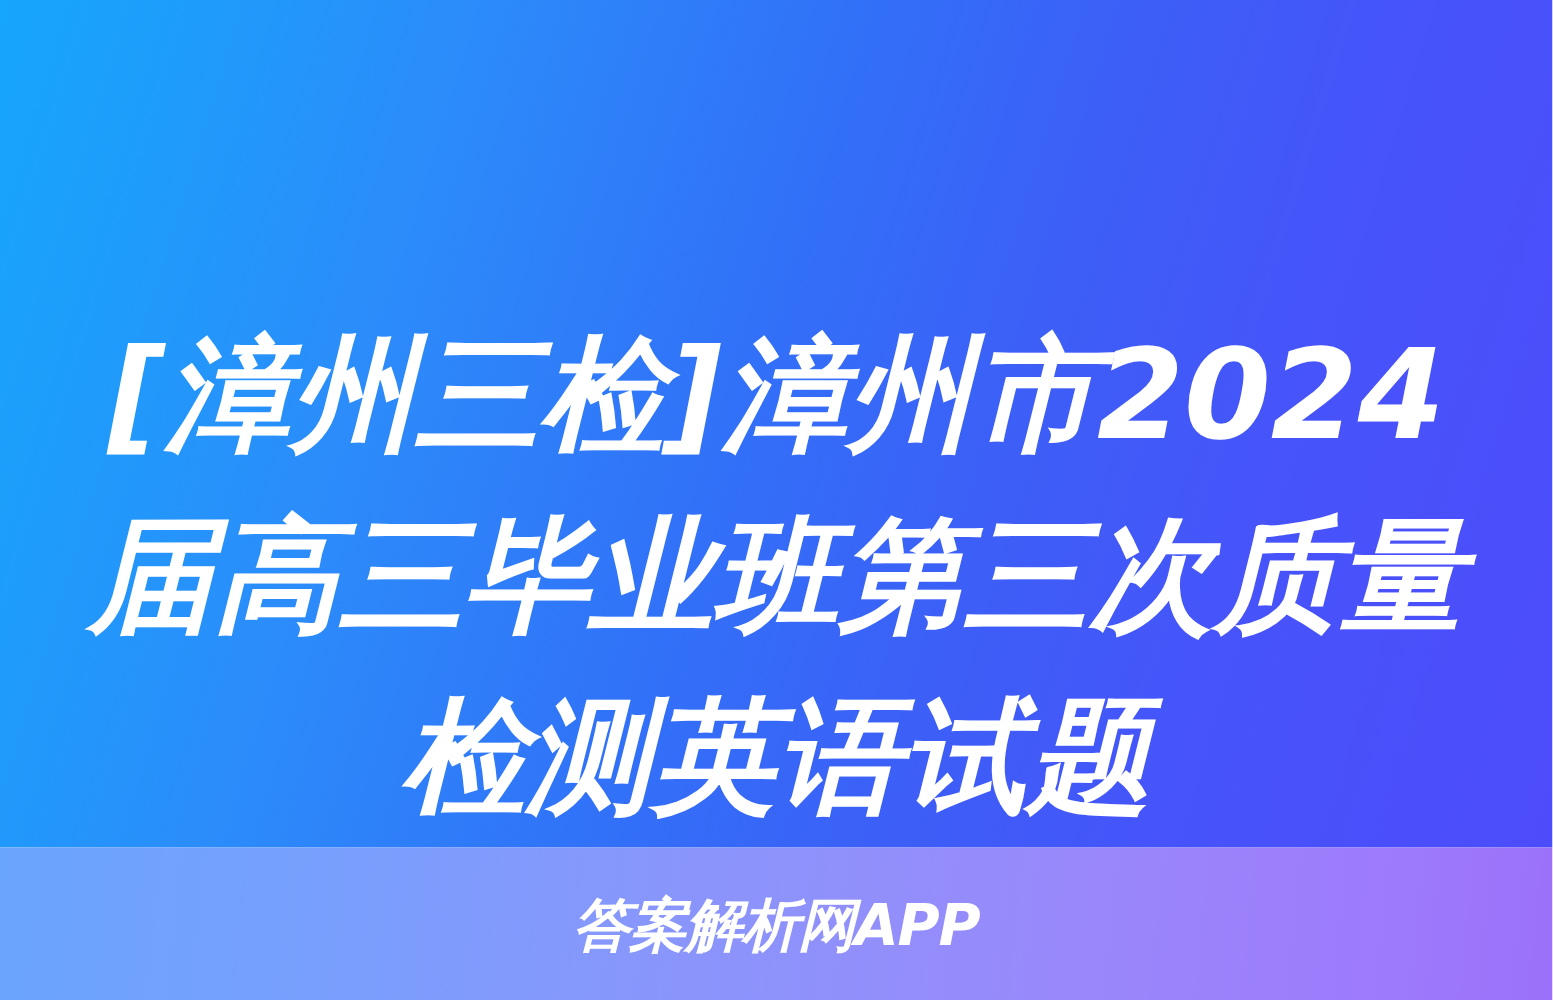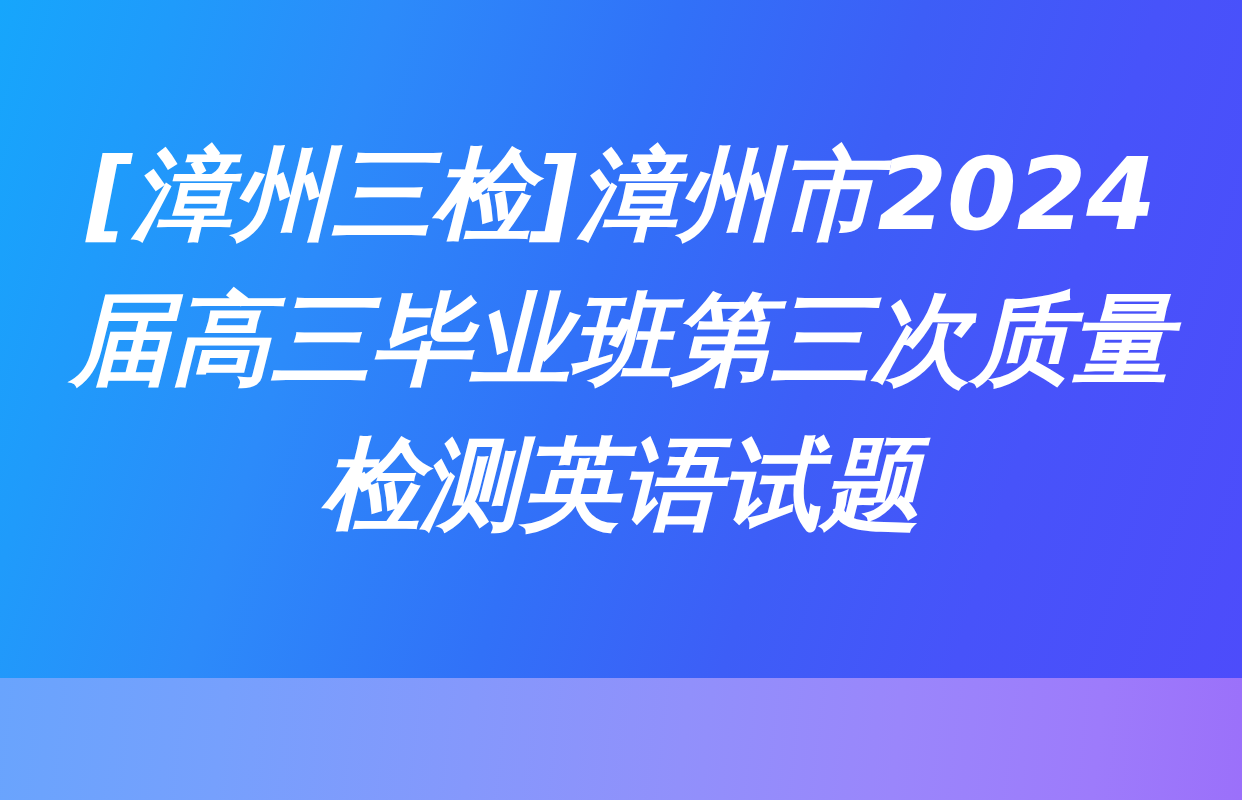--- a/index.html
+++ b/index.html
@@ -51,21 +51,21 @@
   }
 
   
   .title-block {
     position: absolute;
     left: 0;
     top: 0;
     width: 1242px;
     height: 678px;
     display: flex;
-    align-items: center;
+    align-items: flex-end;
     justify-content: center;
     box-sizing: border-box;
     padding: 0 56px;
   }
 
   .title-text {
     margin: 0;
     width: 1130px;
     text-align: center;
     color: #ffffff;
@@ -109,14 +109,17 @@
 <div id="page">
 
   <div class="hero-band"></div>
 
   <div class="watermark-band"></div>
 
   <div class="title-block">
     <h1 class="title-text">[漳州三检]漳州市2024届高三毕业班第三次质量检测英语试题</h1>
   </div>
 
+  <div class="watermark-inner">
+    <span class="watermark-text">答案解析网APP</span>
+  </div>
 
 </div>
 
 </body></html>

